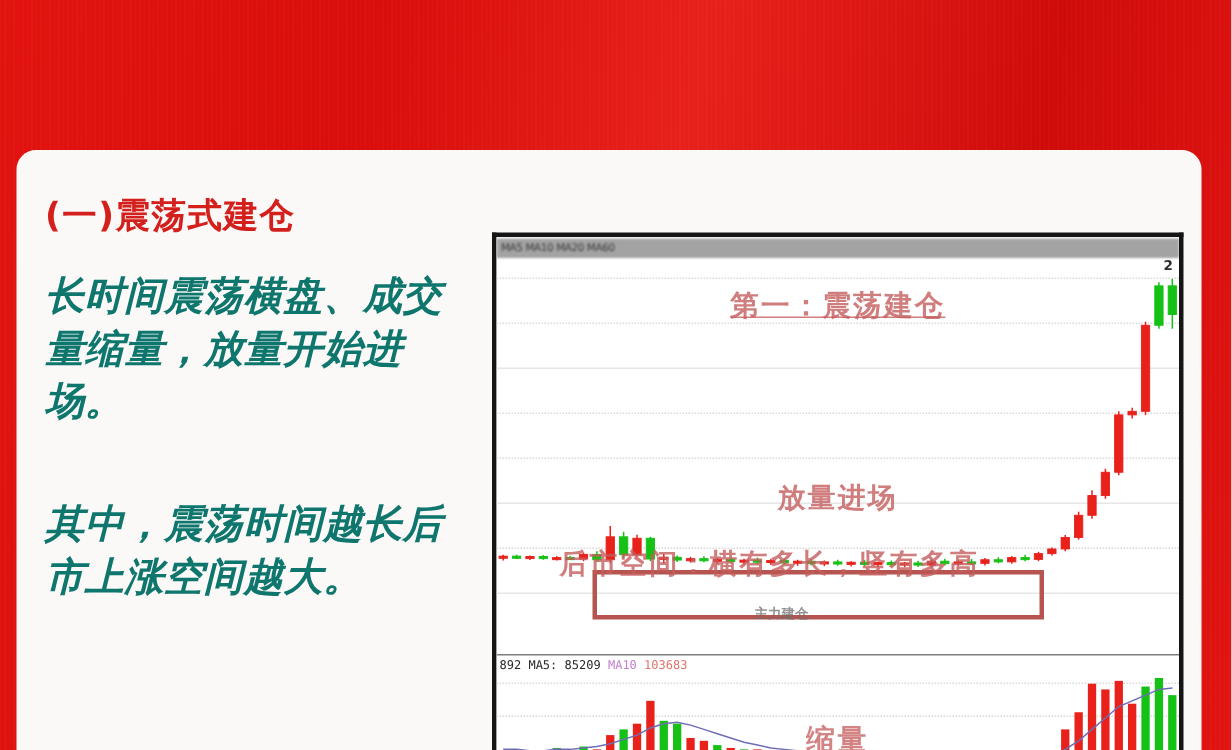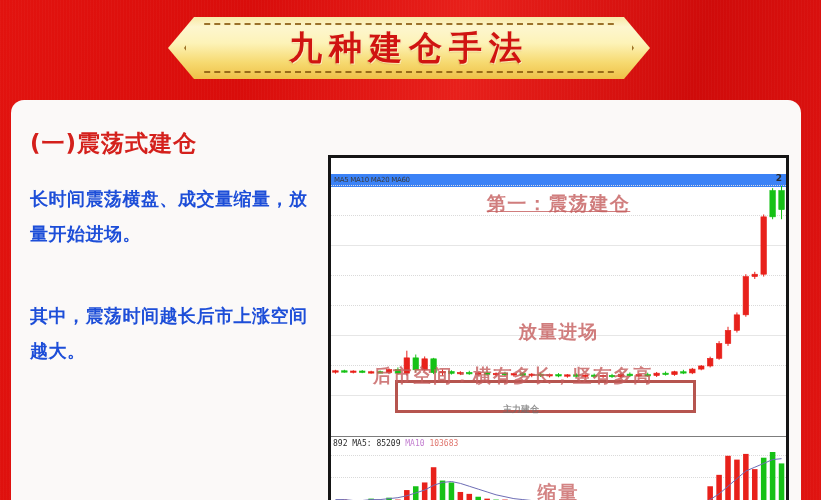--- a/index.html
+++ b/index.html
@@ -102,26 +102,27 @@
   }
   #section-heading {
     font-size: 23px;
     font-weight: 700;
     color: #d4201c;
     letter-spacing: 1px;
     margin: 0 0 22px 0;
     white-space: nowrap;
   }
   .body-para {
-    font-size: 18px;
-    font-weight: 700;
-    color: #1d4ed8;
+    font-size: 26px;
+    font-weight: 700;
+    color: #0f766e;
     line-height: 35px;
     letter-spacing: 0.5px;
     margin: 0;
+    font-style: italic;
   }
   #para-2 { margin-top: 47px; }
 
   
   #chart-frame {
     position: absolute;
     left: 317px;
     top: 55px;
     width: 461px;
     height: 357px;
@@ -131,23 +132,23 @@
     box-sizing: border-box;
     overflow: hidden;
   }
   #chart-inner {
     position: absolute;
     inset: 0;
     background: #ffffff;
   }
   .chart-topstrip {
     position: absolute;
-    left: 0; top: 16px; right: 0;
+    left: 0; top: 1px; right: 0;
     height: 13px;
-    background: #3b82f6;
+    background: #a3a3a3;
     font-size: 7px;
     color: #3a3a3a;
     padding-left: 3px;
     line-height: 13px;
     overflow: hidden;
     filter: blur(0.7px);
     letter-spacing: -0.3px;
     white-space: nowrap;
   }
 
@@ -246,25 +247,20 @@
     font-weight: 700;
     color: #2b2b2b;
     filter: blur(0.4px);
   }
 </style>
 </head>
 <body>
 
 <div id="poster">
 
-  <div id="banner-wrap">
-    <div class="banner-shape"></div>
-    <div class="banner-dash"></div>
-    <div id="banner-title">九种建仓手法</div>
-  </div>
 
   <div id="card">
 
     <div id="left-col">
       <h2 id="section-heading">(一)震荡式建仓</h2>
       <p class="body-para" id="para-1">长时间震荡横盘、成交量缩量，放量开始进场。</p>
       <p class="body-para" id="para-2">其中，震荡时间越长后市上涨空间越大。</p>
     </div>
 
     <div id="chart-frame">

